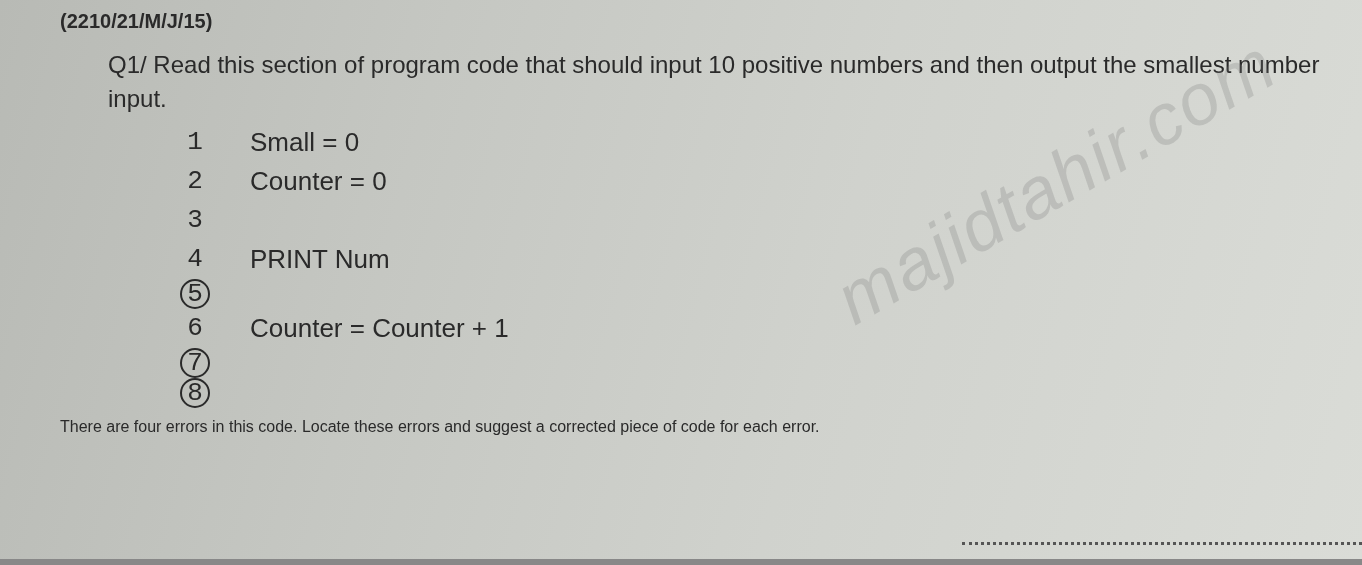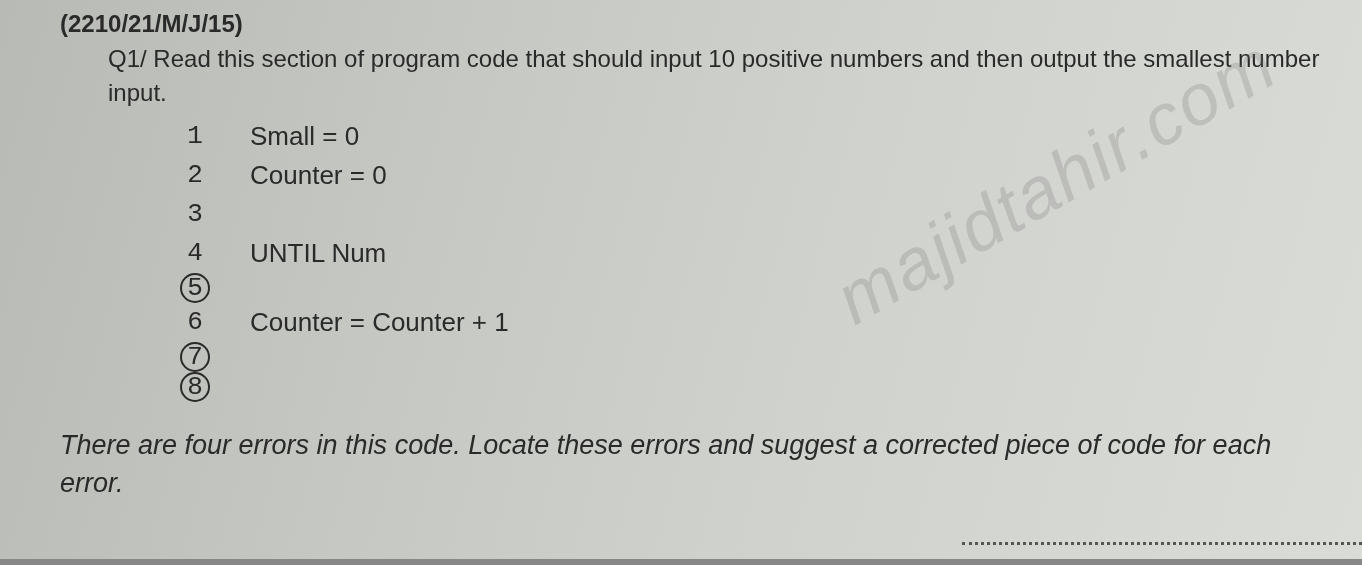--- a/index.html
+++ b/index.html
@@ -11,23 +11,23 @@
       width: 1362px;
       height: 565px;
       background: linear-gradient(105deg, #b8bab5 0%, #c5c7c2 30%, #d0d2cd 60%, #dadcd7 100%);
       font-family: Arial, sans-serif;
       color: #2a2a2a;
       position: relative;
       overflow: hidden;
       padding: 10px 40px 10px 60px;
     }
     .header {
-      font-size: 24px;
+      font-size: 20px;
       font-weight: bold;
-      margin-bottom: 4px;
+      margin-bottom: 15px;
     }
     .question-text {
       font-size: 24px;
       line-height: 1.4;
       margin-bottom: 8px;
       margin-left: 48px;
     }
     .code-block {
       margin-left: 120px;
       font-family: 'Courier New', monospace;
@@ -63,24 +63,23 @@
       align-items: center;
       justify-content: center;
       border: 2px solid #2a2a2a;
       border-radius: 50%;
       width: 28px;
       height: 28px;
       vertical-align: middle;
       margin: 0 4px;
     }
     .footer-text {
-      font-size: 27px;
+      font-size: 16px;
       line-height: 1.4;
-      margin-top: 25px;
-      font-style: italic;
+      margin-top: 8px;
     }
     .watermark {
       position: absolute;
       right: 60px;
       top: 140px;
       font-size: 72px;
       color: rgba(120, 120, 120, 0.25);
       transform: rotate(-30deg);
       transform-origin: center;
       font-family: Arial, sans-serif;
@@ -117,21 +116,21 @@
   </div>
   <div class="code-line">
     <span class="line-num">2</span>
     <span class="code-text">Counter = 0</span>
   </div>
   <div class="code-line">
     <span class="line-num">3</span>
   </div>
   <div class="code-line">
     <span class="line-num">4</span>
-    <span class="code-text">UNTIL Num</span>
+    <span class="code-text">PRINT Num</span>
   </div>
   <div class="code-line">
     <span class="line-num circled">5</span>
   </div>
   <div class="code-line">
     <span class="line-num">6</span>
     <span class="code-text">Counter = Counter + 1</span>
   </div>
   <div class="code-line">
     <span class="line-num circled">7</span>

